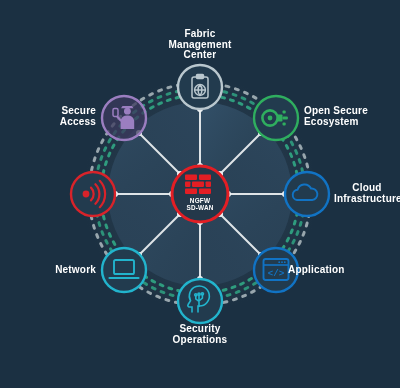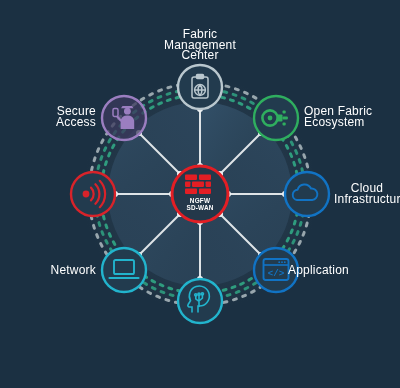--- a/index.html
+++ b/index.html
@@ -23,22 +23,22 @@
     position: absolute;
     left: 0;
     top: 0;
     width: 400px;
     height: 388px;
     display: block;
   }
   .node-label {
     position: absolute;
     color: #ffffff;
-    font-size: 12px;
-    font-weight: normal;
+    font-size: 10px;
+    font-weight: bold;
     line-height: 10.5px;
     letter-spacing: 0.2px;
     white-space: pre-line;
     pointer-events: none;
   }
   .lbl-right { text-align: left; }
   .lbl-left  { text-align: right; }
   .lbl-cent  { text-align: center; }
   .hub-text {
     position: absolute;
@@ -216,28 +216,30 @@
     </g>
   </svg>
 
   <div class="hub-text" style="left:170px; top:197px; width:60px;">NGFW
 SD-WAN</div>
 
   <div class="node-label lbl-cent" style="left:150px; top:29px; width:100px;">Fabric
 Management
 Center</div>
 
-  <div class="node-label lbl-right" style="left:304px; top:106px; width:94px;">Open Fabric
+  <div class="node-label lbl-right" style="left:304px; top:106px; width:94px;">Open Secure
 Ecosystem</div>
 
   <div class="node-label lbl-right" style="left:334px; top:183px; width:66px;text-align:center;">Cloud
 Infrastructure</div>
 
   <div class="node-label lbl-right" style="left:288px; top:265px; width:94px;">Application</div>
 
+  <div class="node-label lbl-cent" style="left:150px; top:324px; width:100px;">Security
+Operations</div>
 
   <div class="node-label lbl-left" style="left:6px; top:265px; width:90px;">Network</div>
 
 
   <div class="node-label lbl-left" style="left:6px; top:106px; width:90px;">Secure
 Access</div>
 
 </div>
 
 </body></html>

